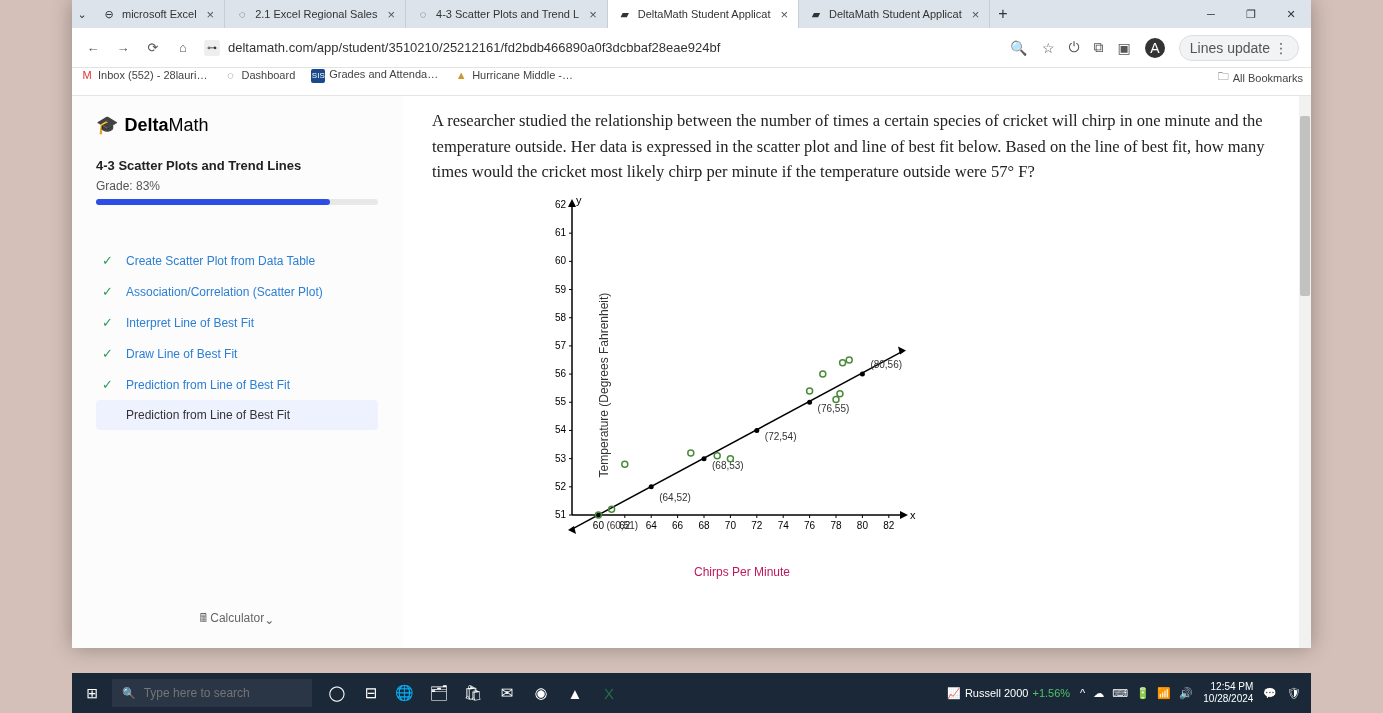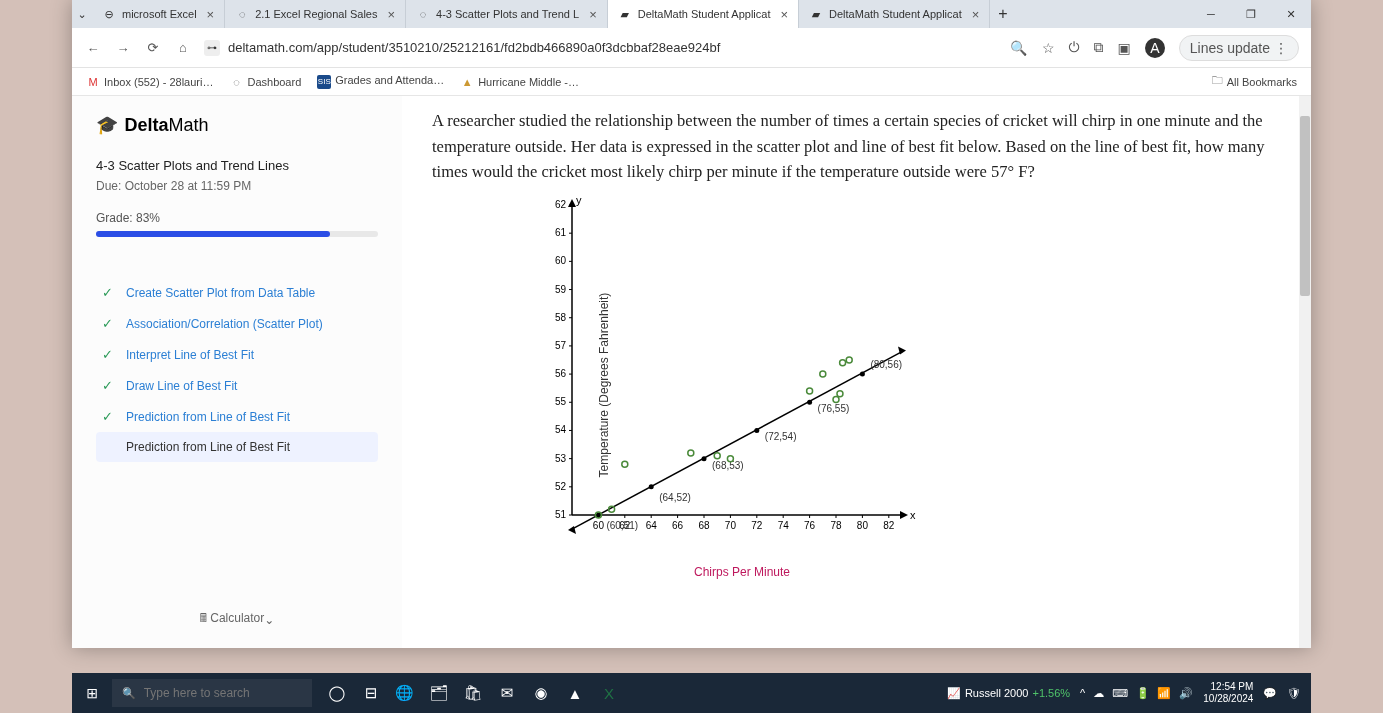--- a/index.html
+++ b/index.html
@@ -15,28 +15,28 @@
 .winctl{margin-left:auto;display:flex}
 .winctl div{width:40px;text-align:center;font-size:11px}
 .addrbar{height:40px;display:flex;align-items:center;gap:12px;padding:0 12px;border-bottom:1px solid #e3e3e3;font-size:13px;color:#333}
 .addrbar .navico{width:18px;text-align:center;color:#555;cursor:pointer}
 .addr{flex:1;display:flex;align-items:center;gap:8px}
 .addr .site{width:16px;height:16px;background:#eee;border-radius:3px;display:flex;align-items:center;justify-content:center;font-size:10px}
 .addricons{display:flex;align-items:center;gap:14px;color:#555}
 .addricons span{font-size:14px}
 .avatar-a{width:20px;height:20px;border-radius:50%;background:#333;color:#fff;font-size:10px;display:flex;align-items:center;justify-content:center}
 .upd{background:#f1f3f4;border:1px solid #ddd;border-radius:14px;padding:4px 10px;font-size:11px;display:flex;align-items:center;gap:4px}
-.bmbar{height:28px;display:flex;align-items:center;gap:16px;padding:0 14px;font-size:11px;color:#444;border-bottom:1px solid #e6e6e6}
+.bmbar{height:28px;display:flex;align-items:flex-start;gap:16px;padding:0 8px;font-size:11px;color:#444;border-bottom:1px solid #e6e6e6}
 .bmico{width:14px;height:14px;display:inline-flex;align-items:center;justify-content:center;margin-right:4px}
 .bmright{margin-left:auto;display:flex;align-items:center;gap:4px}
 .content{flex:1;display:flex;overflow:hidden;position:relative}
 .sidebar{width:330px;padding:18px 24px 10px 24px;background:#fcfcfc;display:flex;flex-direction:column}
 .logo{display:flex;align-items:center;gap:6px;font-size:18px;font-weight:400;margin-bottom:22px}
 .logo .cap{font-size:18px}
-.assign-title{font-size:13px;font-weight:400;margin-bottom:6px;color:#222}
+.assign-title{font-size:13px;font-weight:700;margin-bottom:6px;color:#222}
 .due{font-size:12px;color:#666;margin-bottom:18px}
 .grade{font-size:12px;color:#555;margin-bottom:6px}
 .gradebar{height:6px;background:#e8e8e8;border-radius:3px;margin-bottom:40px;position:relative}
 .gradebar .fill{position:absolute;left:0;top:0;height:100%;background:#2b4ee6;border-radius:3px}
 .skill{display:flex;align-items:center;gap:10px;padding:8px 6px;font-size:12px;color:#2b7fd4;cursor:pointer;border-radius:4px}
 .skill.current{background:#eef2ff;color:#333}
 .skill .chk{color:#2b9a58;font-size:13px;width:14px}
 .sidefoot{margin-top:auto;font-size:12px;color:#666}
 .calc{display:flex;align-items:center;justify-content:center;padding:8px 4px}
 .userrow{display:flex;align-items:center;justify-content:space-between;padding:6px 4px}
@@ -134,21 +134,20 @@
       </span>
   </div>
 
   <div class="content">
     <div class="sidebar">
       <div class="logo">
         <span class="cap">🎓</span>
         <span><b>Delta</b><span>Math</span></span>
       </div>
       <div class="assign-title">4-3 Scatter Plots and Trend Lines</div>
-      <div class="due">Due: October 28 at 11:59 PM</div>
       <div class="grade">Grade: 83%</div>
       <div class="gradebar">
           <div class="fill" style="width:83%"></div>
         </div>
 
       <div id="skills">
           <div class="skill">
             <span class="chk">✓</span>
             <span>Create Scatter Plot from Data Table</span>
           </div>

